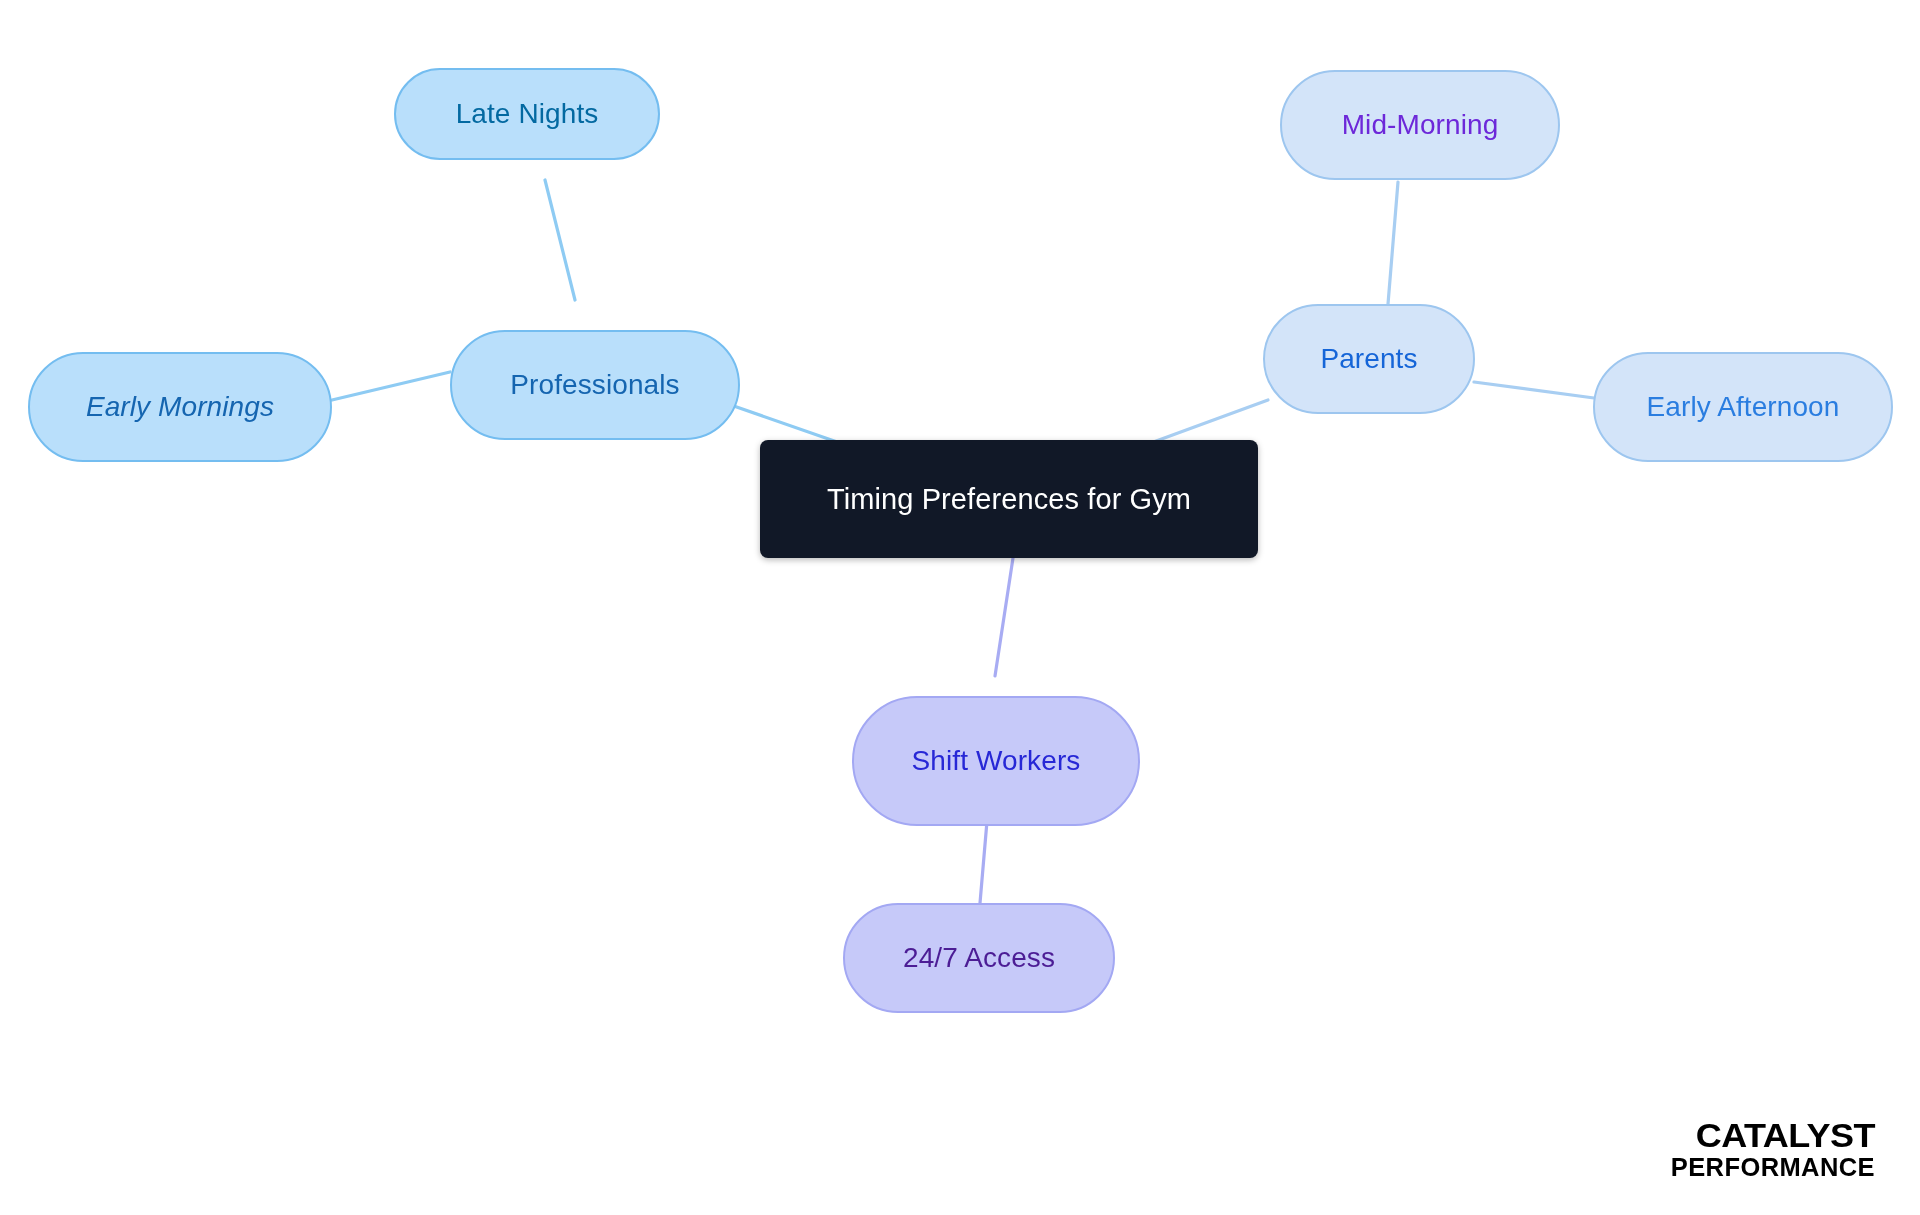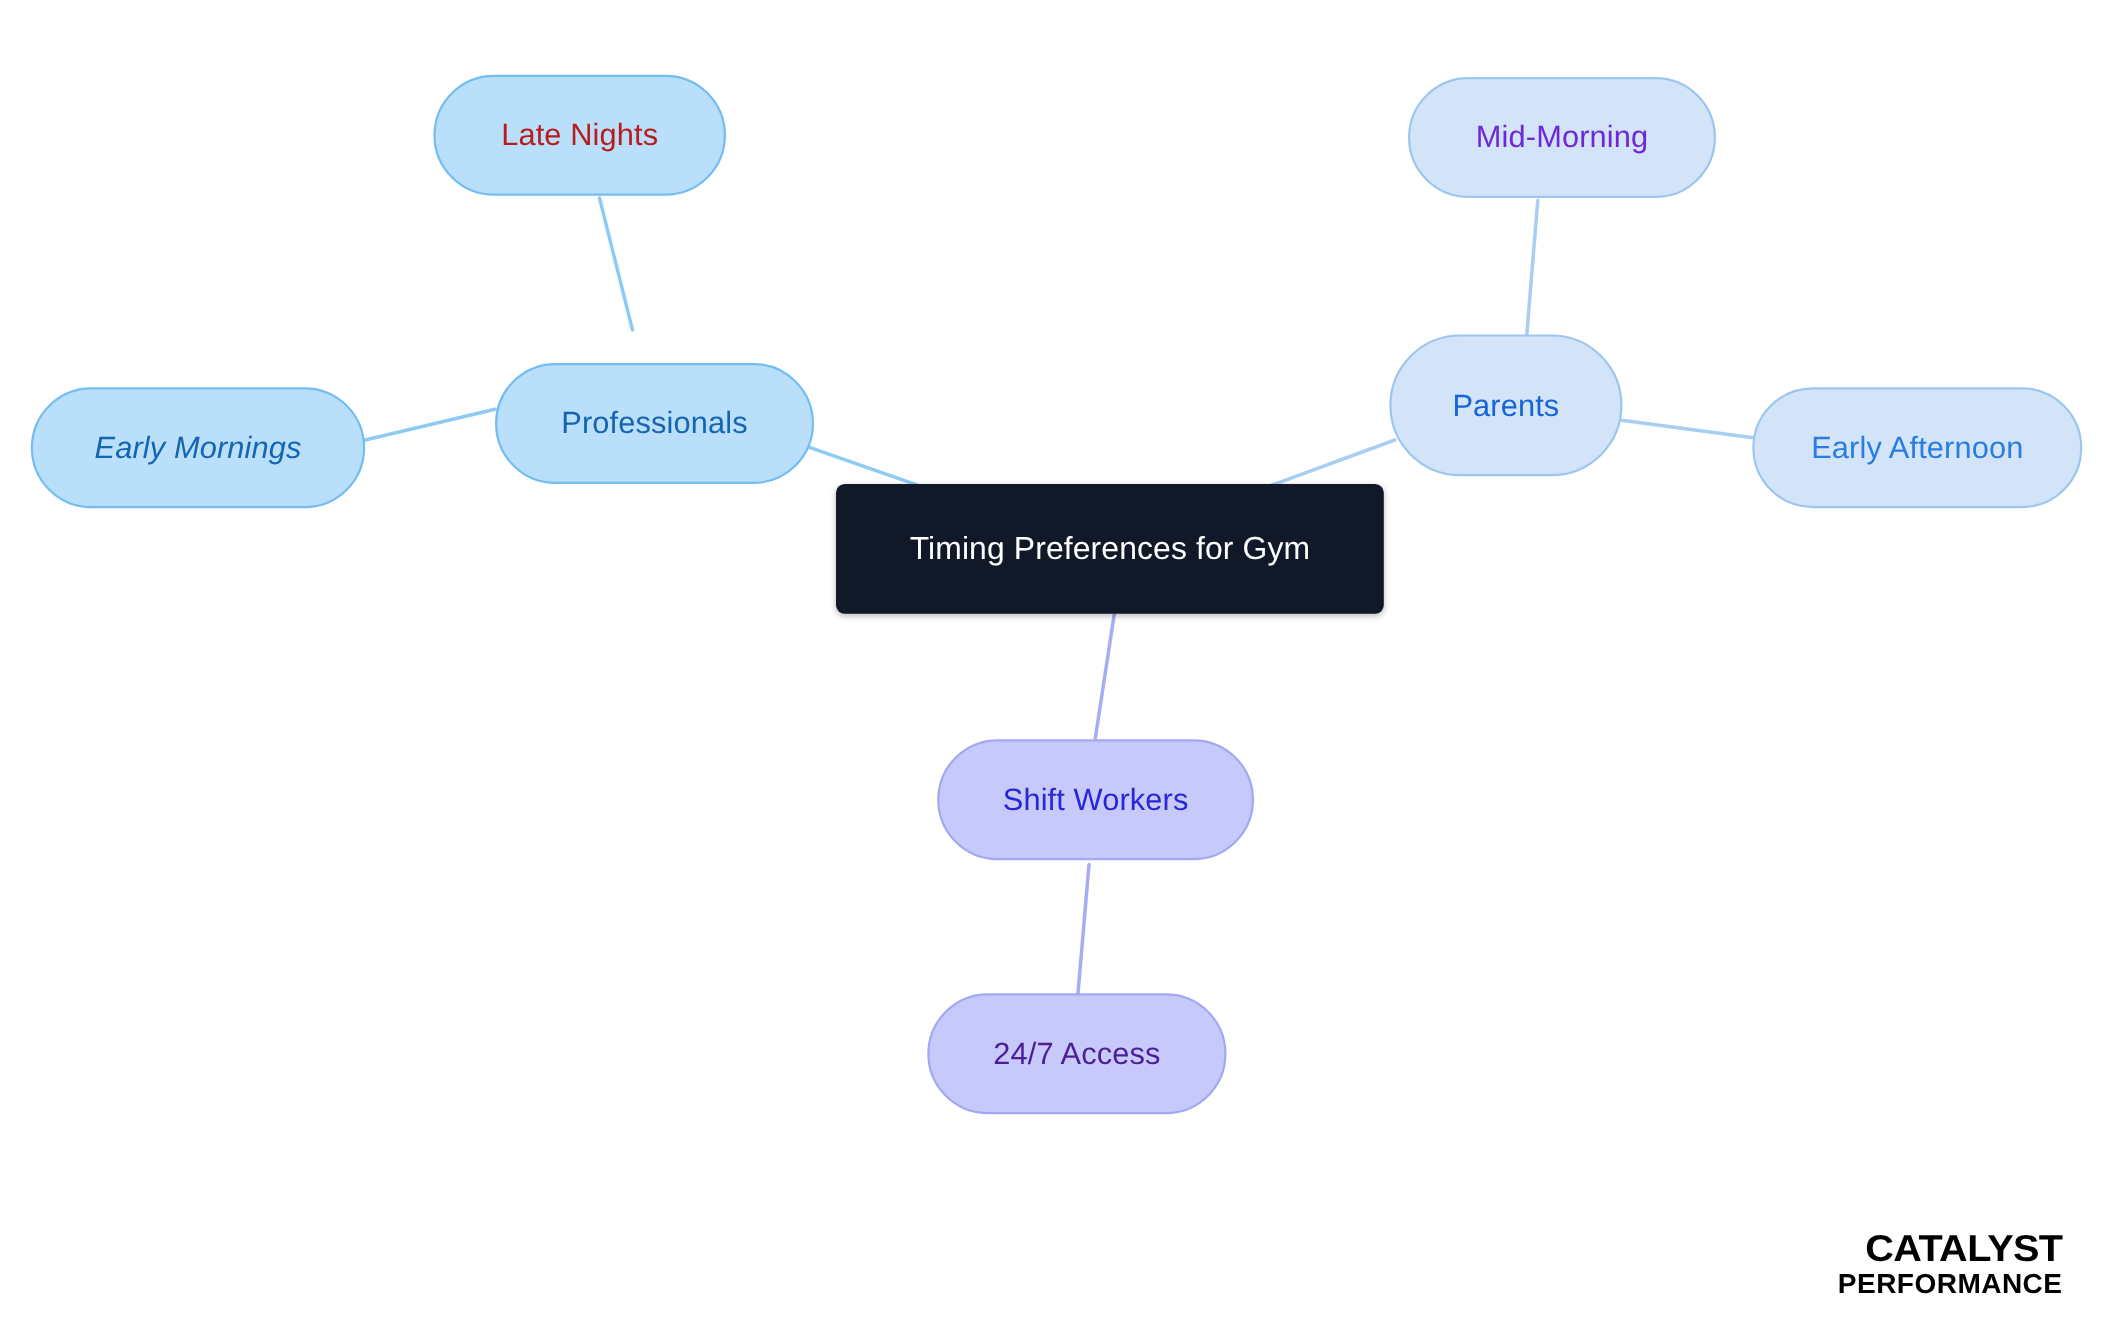--- a/index.html
+++ b/index.html
@@ -103,36 +103,36 @@
       <line x1="990" y1="786" x2="980" y2="903" stroke="#a8acf3" stroke-width="3.2" stroke-linecap="round"></line>
     </svg>
 
   <div id="nodes">
       <div class="node node-root" style="left: 760px; top: 440px; width: 498px; height: 118px; background: rgb(17, 24, 39); color: rgb(255, 255, 255);">
         <span>Timing Preferences for Gym</span>
       </div>
       <div class="node node-branch" style="left: 450px; top: 298px; width: 290px; height: 110px; background: rgb(185, 223, 251); color: rgb(21, 101, 176); border-color: rgb(116, 189, 240); margin-top: 32px;">
         <span>Professionals</span>
       </div>
-      <div class="node node-leaf" style="left: 394px; top: 68px; width: 266px; height: 110px; background: rgb(185, 223, 251); color: #b91c1c; border-color: rgb(116, 189, 240);">
+      <div class="node node-leaf" style="left: 394px; top: 68px; width: 266px; height: 92px; background: rgb(185, 223, 251); color: #0369a1; border-color: rgb(116, 189, 240);">
         <span>Late Nights</span>
       </div>
       <div class="node node-leaf" style="left: 28px; top: 352px; width: 304px; height: 110px; background: rgb(185, 223, 251); color: rgb(21, 101, 176); border-color: rgb(116, 189, 240); font-style: italic;">
         <span>Early Mornings</span>
       </div>
-      <div class="node node-branch" style="left: 1263px; top: 304px; width: 212px; height: 129px; background: rgb(211, 228, 249); color: rgb(21, 101, 216); border-color: rgb(157, 198, 239); justify-content: center;">
+      <div class="node node-branch" style="left: 1263px; top: 304px; width: 212px; height: 110px; background: rgb(211, 228, 249); color: rgb(21, 101, 216); border-color: rgb(157, 198, 239); justify-content: center;">
         <span>Parents</span>
       </div>
       <div class="node node-leaf" style="left: 1280px; top: 70px; width: 280px; height: 110px; background: rgb(211, 228, 249); color: #6d28d9; border-color: rgb(157, 198, 239);">
         <span>Mid-Morning</span>
       </div>
       <div class="node node-leaf" style="left: 1593px; top: 352px; width: 300px; height: 110px; background: rgb(211, 228, 249); color: rgb(42, 125, 224); border-color: rgb(157, 198, 239);">
         <span>Early Afternoon</span>
       </div>
-      <div class="node node-branch" style="left: 852px; top: 672px; width: 288px; height: 110px; background: rgb(198, 201, 249); color: rgb(39, 39, 214); border-color: rgb(163, 168, 243);">
+      <div class="node node-branch" style="left: 852px; top: 696px; width: 288px; height: 130px; background: rgb(198, 201, 249); color: rgb(39, 39, 214); border-color: rgb(163, 168, 243);">
         <span>Shift Workers</span>
       </div>
       <div class="node node-leaf" style="left: 843px; top: 903px; width: 272px; height: 110px; background: rgb(198, 201, 249); color: #4c1d95; border-color: rgb(163, 168, 243);">
         <span>24/7 Access</span>
       </div>
     </div>
 
   <div class="logo">
     <span class="logo-main">CATALYST</span>
     <span class="logo-sub">PERFORMANCE</span>

